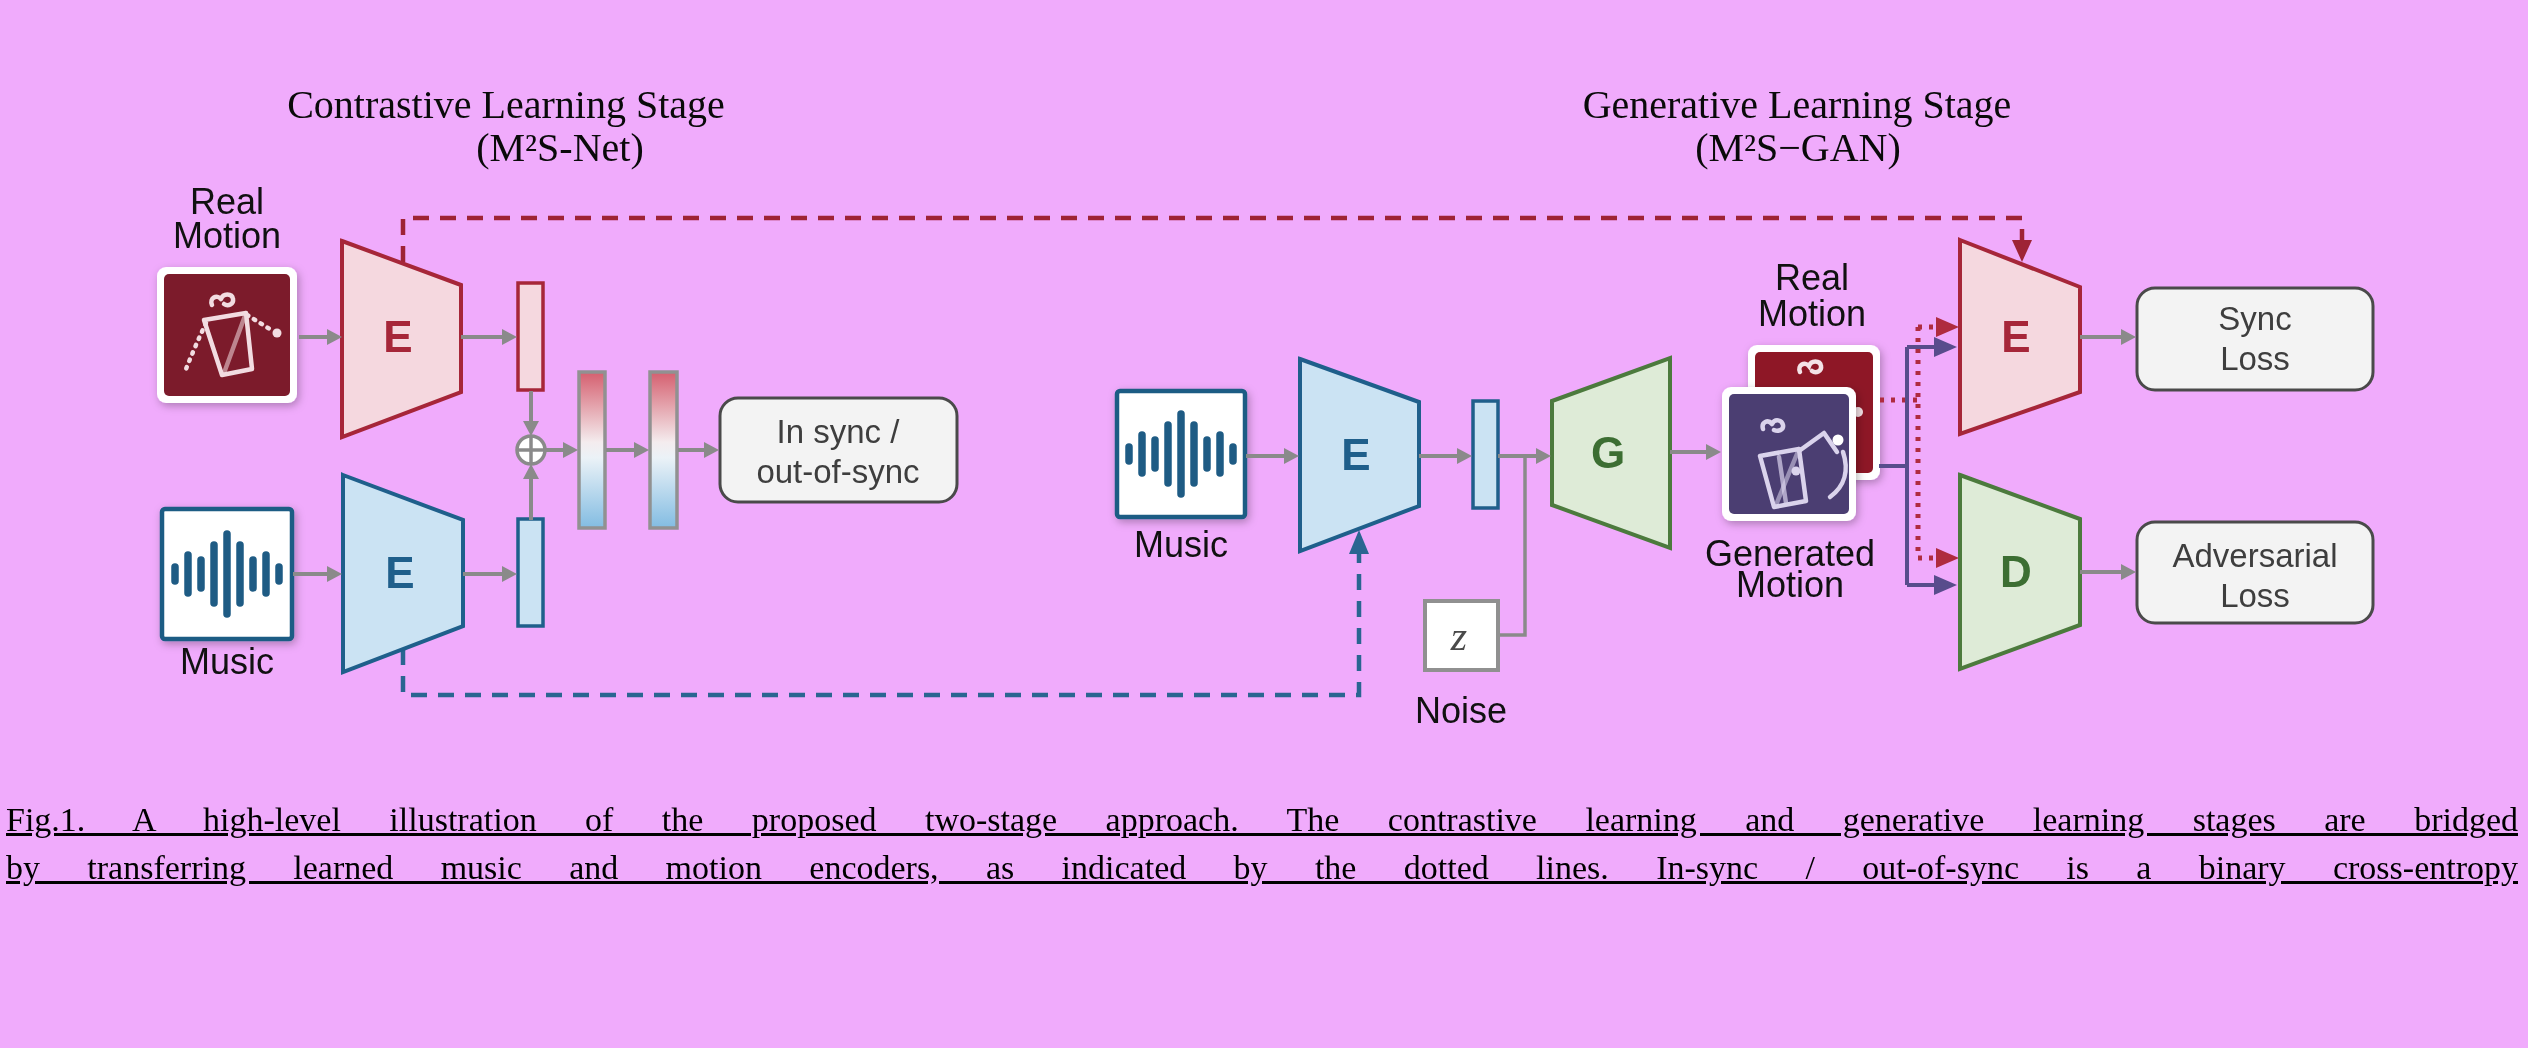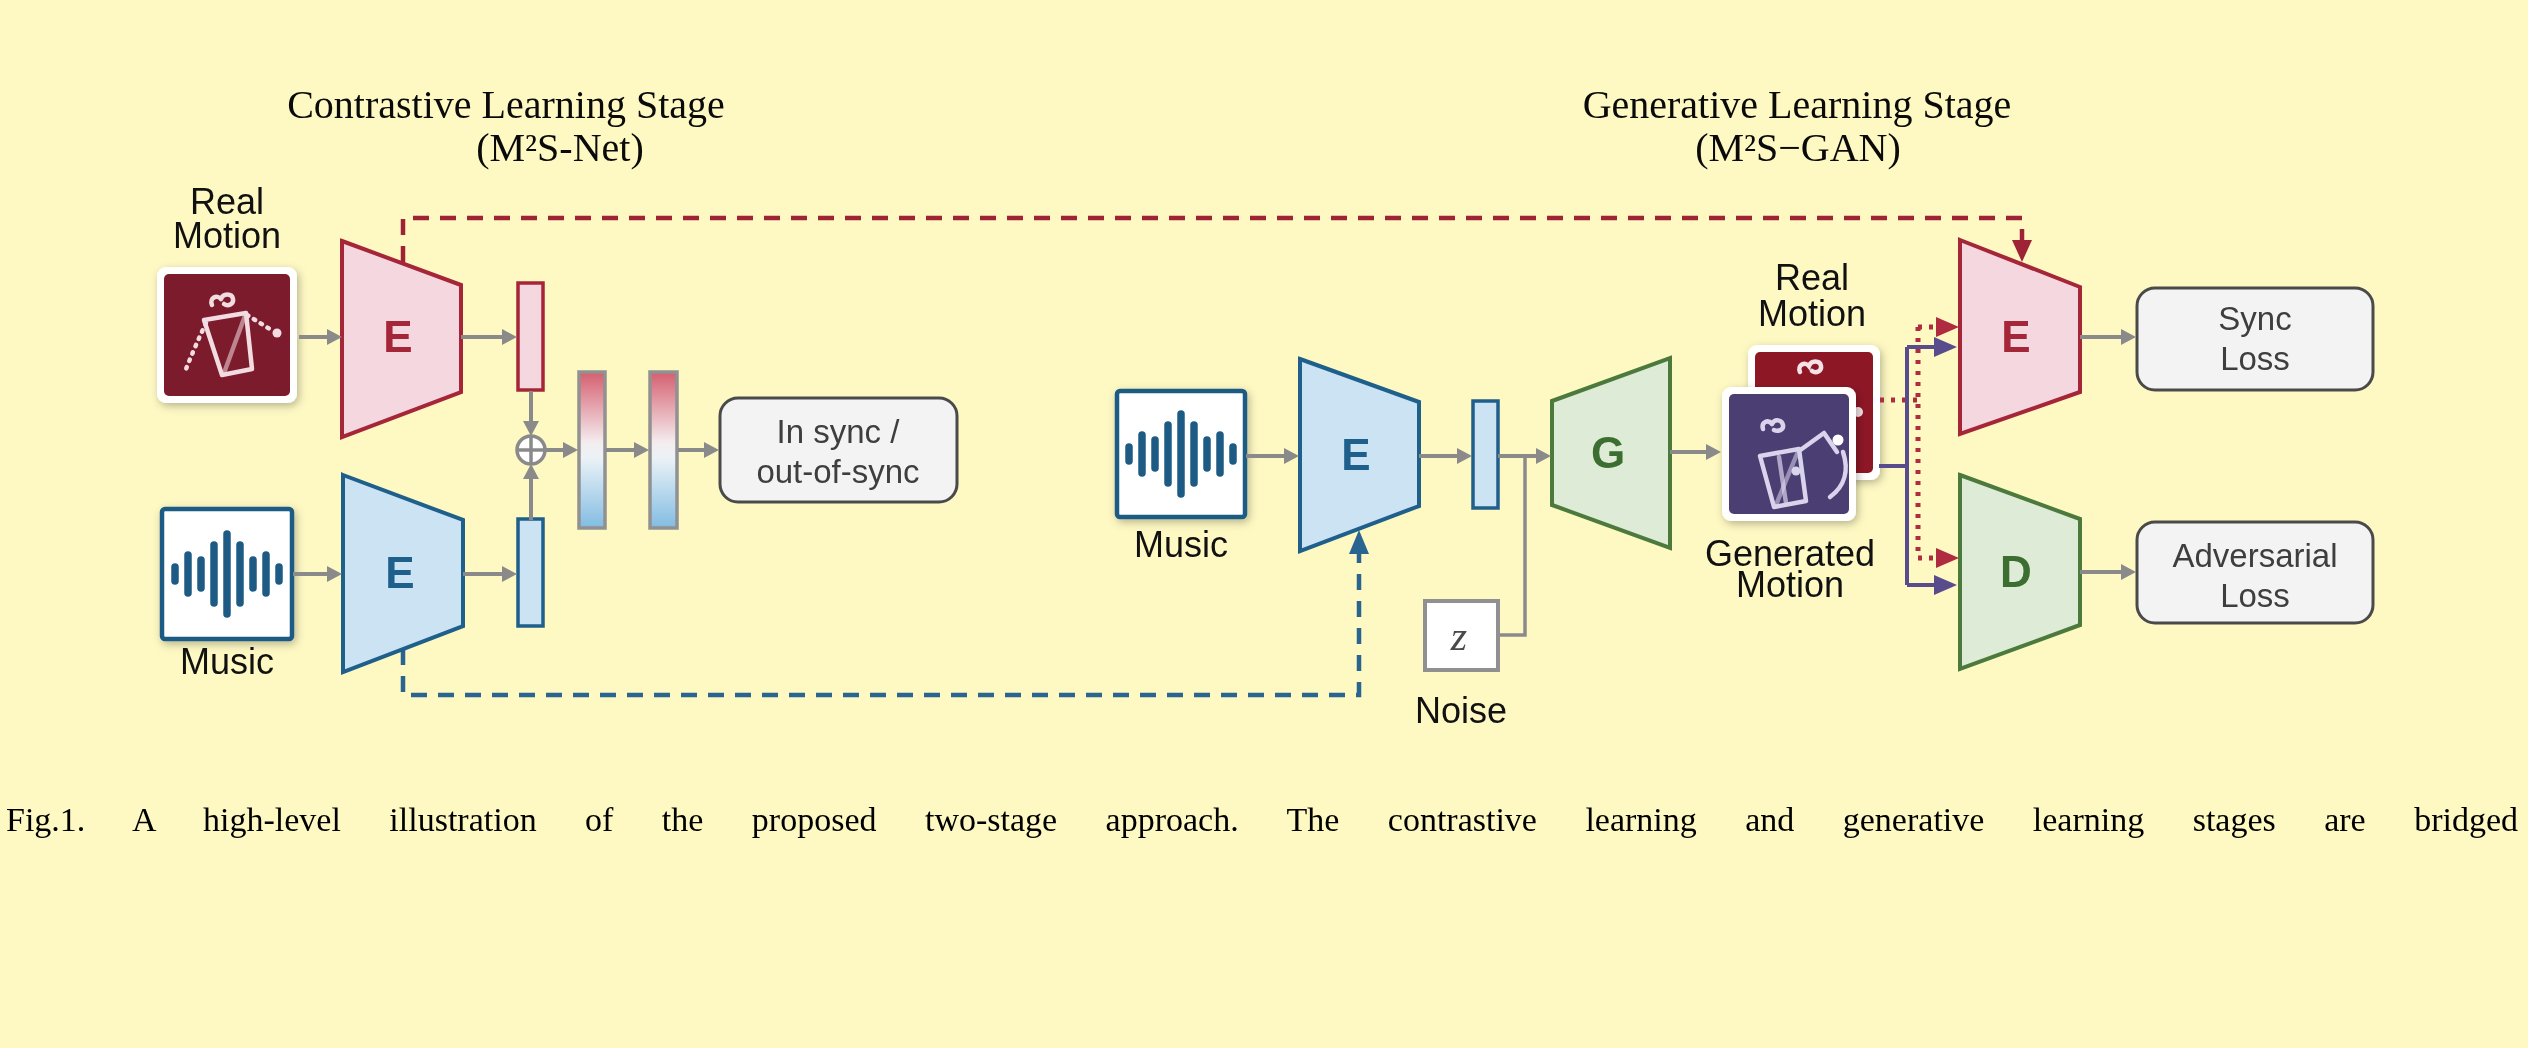--- a/index.html
+++ b/index.html
@@ -1,28 +1,28 @@
 <!DOCTYPE html>
 <html><head>
 <meta charset="utf-8">
 <style>
   html,body { margin:0; padding:0; background:#ffffff; }
-  #page { position:relative; width:2528px; height:1048px; background:#fef9c3; overflow:hidden; }
+  #page { position:relative; width:2528px; height:1048px; background:#f0abfc; overflow:hidden; }
   svg { display:block; }
 
   .ttl   { font-family:"Liberation Serif", serif; font-size:40px; fill:#0a0a0a; text-anchor:middle; }
   .lbl   { font-family:"Liberation Sans", sans-serif; font-size:36px; fill:#111111; text-anchor:middle; }
   .enc   { font-family:"Liberation Sans", sans-serif; font-size:44px; font-weight:bold; text-anchor:middle; }
   .boxtxt{ font-family:"Liberation Sans", sans-serif; font-size:33px; fill:#3e3e3e; text-anchor:middle; }
   .zlet  { font-family:"Liberation Serif", serif; font-style:italic; font-size:42px; fill:#4a4a4a; text-anchor:middle; }
 
   #caption { position:absolute; left:6px; top:796px; width:2512px;
              font-family:"Liberation Serif", serif; font-size:34px; color:#000;
              line-height:48px; }
-  .cap-line { text-align:justify; text-align-last:justify; }
+  .cap-line { text-align:justify; text-align-last:justify;text-decoration:underline; }
   .cap-line.last { text-align-last:left; }
 </style>
 </head>
 <body>
 
 <div id="page">
 <svg width="2528" height="790" viewBox="0 0 2528 790">
   <defs>
     <linearGradient id="featGrad" x1="0" y1="0" x2="0" y2="1">
       <stop offset="0" stop-color="#D55F6F"></stop>
@@ -220,14 +220,15 @@
     <polygon points="1457,448 1457,464 1472,456"></polygon>
     <polygon points="1536,448 1536,464 1551,456"></polygon>
     <polygon points="1706,444 1706,460 1721,452"></polygon>
     <polygon points="2121,329 2121,345 2136,337"></polygon>
     <polygon points="2121,564 2121,580 2136,572"></polygon>
   </g>
 </svg>
 
 <div id="caption">
   <div class="cap-line">Fig.1.  A high-level illustration of the proposed two-stage approach.  The contrastive learning and generative learning stages are bridged</div>
+  <div class="cap-line">by transferring learned music and motion encoders, as indicated by the dotted lines.  In-sync / out-of-sync is a binary cross-entropy</div>
 </div>
 </div>
 
 </body></html>

